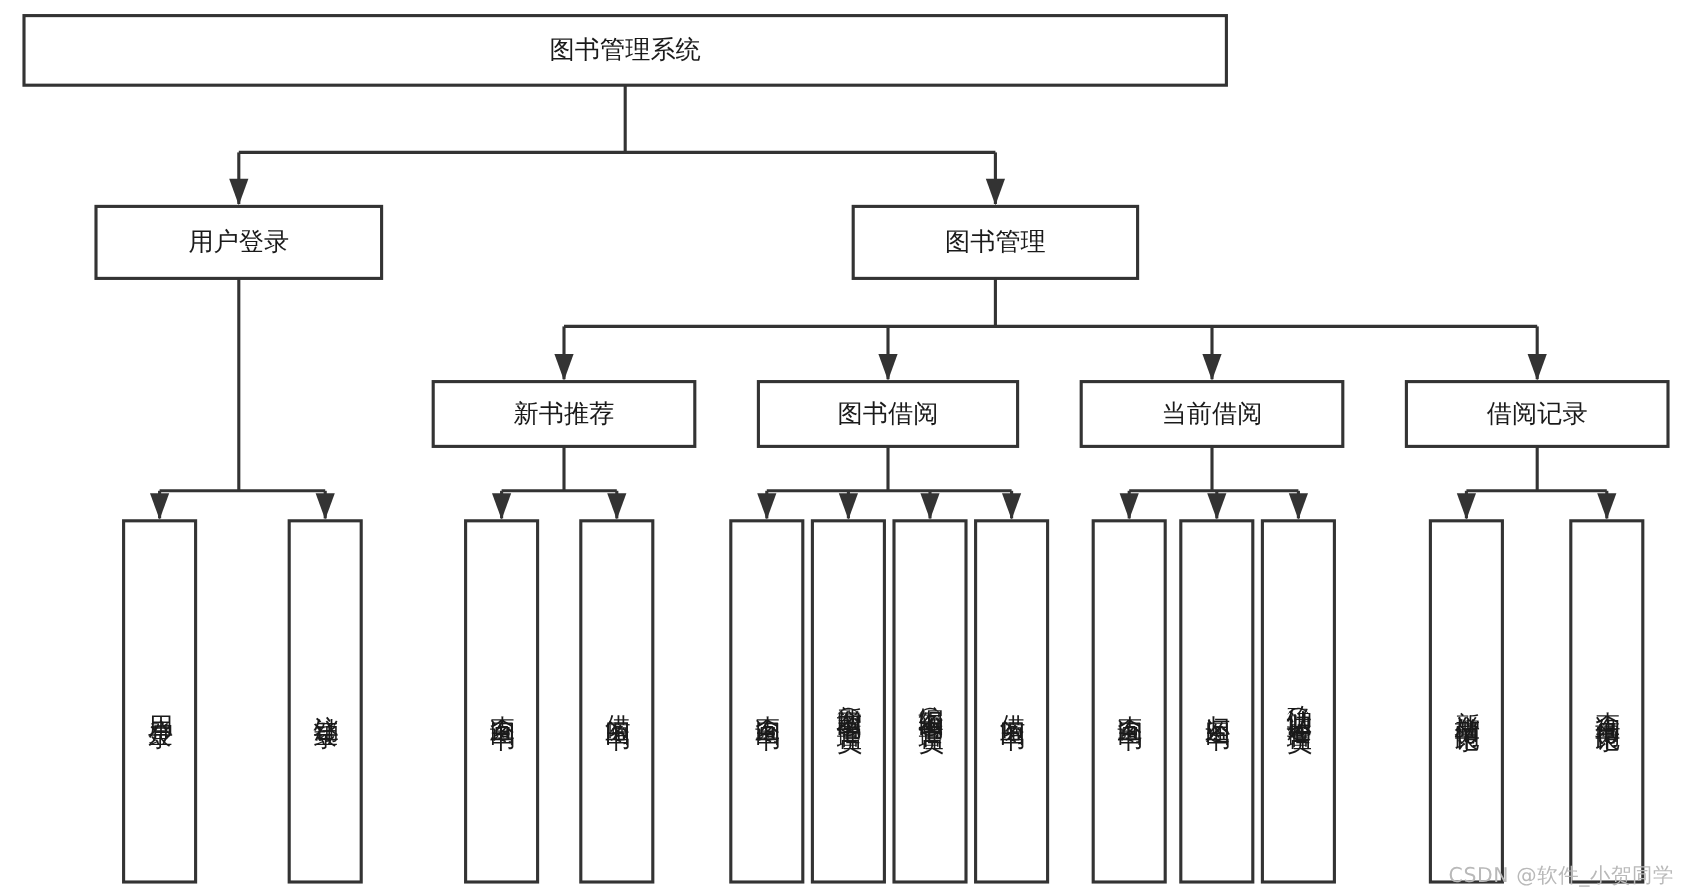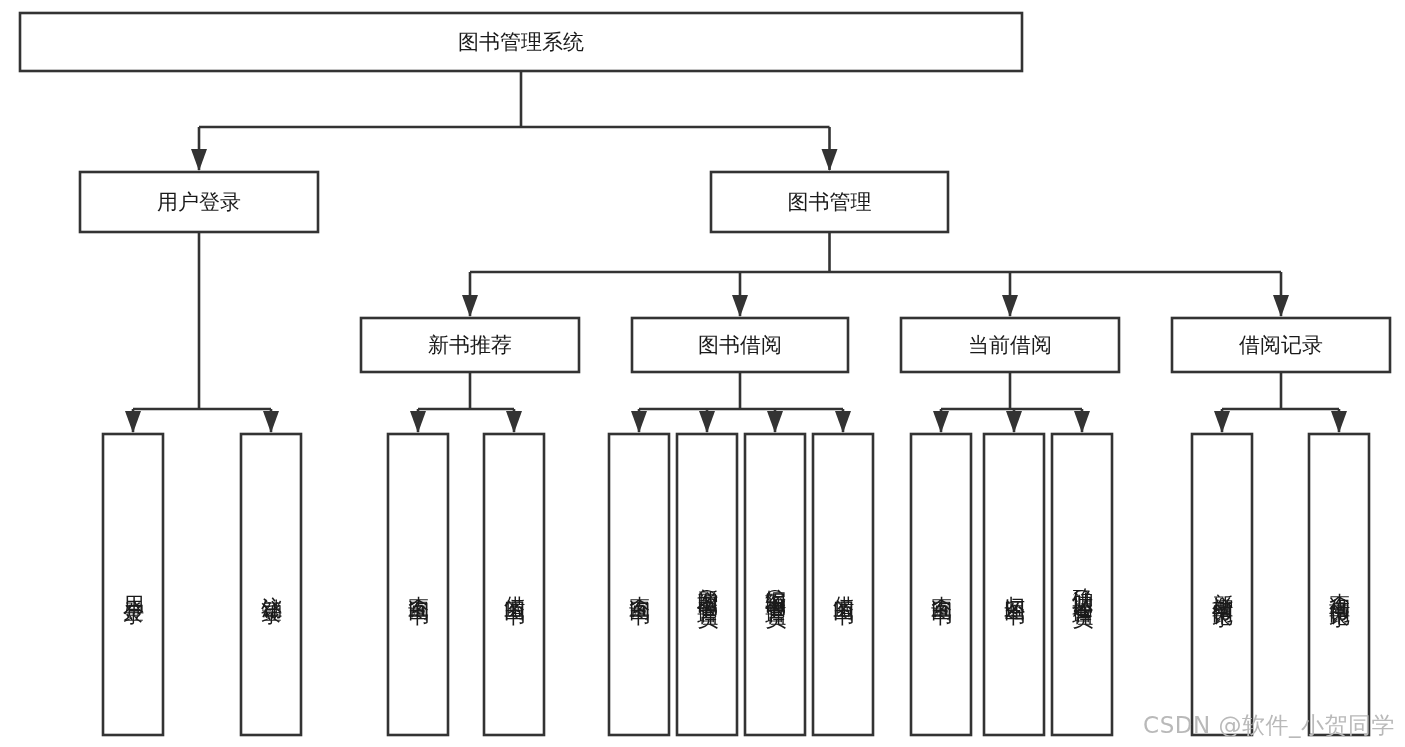--- a/index.html
+++ b/index.html
@@ -62,21 +62,21 @@
     align-items: center;
     justify-content: center;
     white-space: nowrap;
     pointer-events: none;
   }
   .watermark {
     position: absolute;
     right: 10px;
     bottom: 6px;
     font-family: "DejaVu Sans", "Liberation Sans", sans-serif;
-    font-size: 23px;
+    font-size: 17px;
     color: #b9b9b9;
     letter-spacing: 0.5px;
     white-space: nowrap;
   }
 </style>
 </head>
 <body>
 
 <div id="diagram-root">
 

